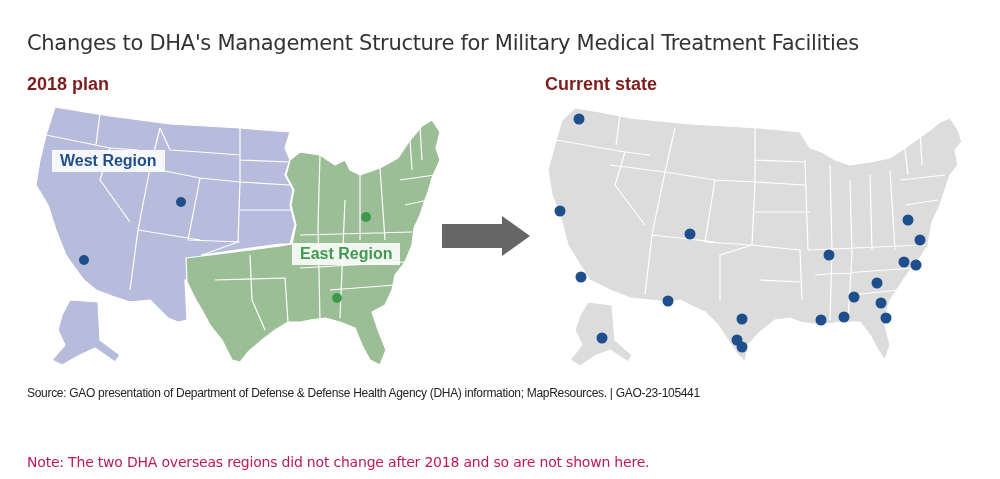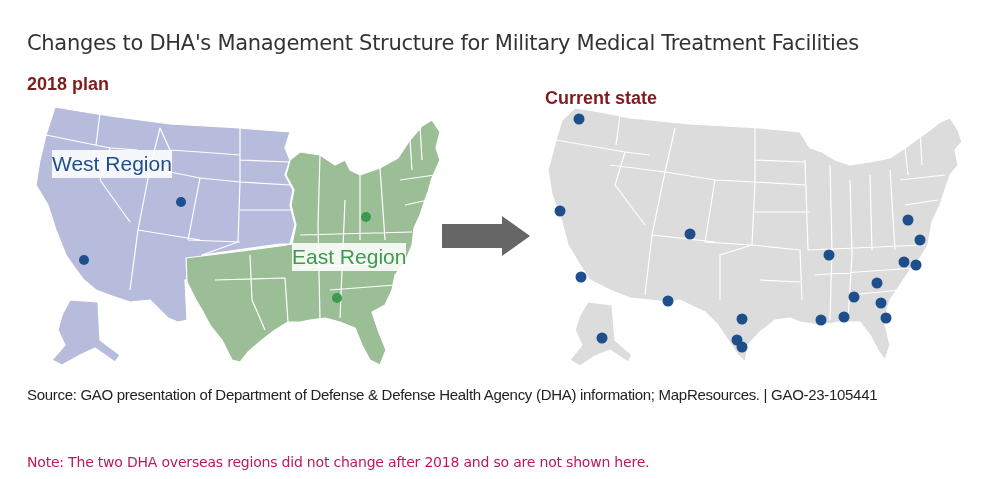--- a/index.html
+++ b/index.html
@@ -10,42 +10,42 @@
       font-family: "DejaVu Sans", sans-serif; font-size: 21px; color: #333;
       letter-spacing: -0.3px;
     }
     .panel-title {
       position: absolute; font-family: "Liberation Sans", sans-serif;
       font-weight: bold; font-size: 18px; color: #7f1d1d;
     }
     .map { position: absolute; }
     .region-label {
       position: absolute; font-family: "Liberation Sans", sans-serif;
-      font-weight: normal; font-size: 21px; padding: 2px 0;
+      font-weight: bold; font-size: 16px; padding: 2px 8px;
       background: rgba(255,255,255,0.88);
     }
     .arrow { position: absolute; left: 440px; top: 216px; }
     .source {
       position: absolute; left: 27px; top: 386px;
-      font-family: "Liberation Sans", sans-serif; font-size: 15px; color: #222;
+      font-family: "Liberation Sans", sans-serif; font-size: 12px; color: #222;
       letter-spacing: -0.3px;
     }
     .note {
       position: absolute; left: 27px; top: 454px;
       font-family: "DejaVu Sans", sans-serif; font-size: 14px; color: #be185d;
       letter-spacing: -0.2px;
     }
   </style>
 </head>
 <body>
 
 <div class="title">Changes to DHA's Management Structure for Military Medical Treatment Facilities</div>
 
 <div class="panel-title" style="left:27px; top:74px;">2018 plan</div>
-<div class="panel-title" style="left:545px; top:74px;margin-top:14px;">Current state</div>
+<div class="panel-title" style="left:545px; top:74px;">Current state</div>
 
 <svg class="map" style="left:0; top:0;" width="440" height="380" viewBox="0 0 440 380">
   <g stroke="#ffffff" stroke-width="1.2" stroke-linejoin="round">
 
     <path fill="#b7bcdc" d="M55,107 L85,112 L110,116 L170,124 L240,128 L290,132 L285,148 L290,160 L285,175 L293,190 L290,205 L295,225 L290,244 L280,244 L202,255 L202,275 L185,280 L187,320 L178,322 L168,318 L150,300 L130,302 L112,296 L96,290 L84,280 L75,268 L66,255 L56,230 L48,205 L36,185 L40,160 L46,135 Z"></path>
     <path fill="#b7bcdc" d="M70,300 L98,302 L100,340 L120,355 L115,362 L95,348 L80,355 L62,365 L52,360 L65,345 L58,330 L62,315 Z"></path>
 
     <path fill="#9cbe96" d="M290,160 L300,152 L320,155 L335,165 L345,160 L350,170 L360,175 L380,168 L398,158 L410,140 L422,126 L432,120 L440,132 L436,148 L440,160 L432,178 L428,192 L425,200 L420,215 L414,228 L412,245 L405,262 L395,275 L392,290 L385,305 L372,312 L378,330 L386,350 L380,365 L370,360 L362,345 L355,328 L340,322 L325,318 L310,320 L300,322 L288,322 L275,330 L262,340 L248,352 L240,362 L232,360 L222,340 L210,325 L202,310 L196,300 L187,282 L186,258 L202,256 L280,246 L292,244 L296,225 L291,205 L294,190 L286,175 Z"></path>
 
     <path fill="none" d="M100,113 L96,145 M46,135 L110,148 L138,150 M110,148 L100,180 L130,222 M92,160 L150,168 L200,178 M150,168 L138,230 L200,240 M200,178 L188,240 M138,230 L130,290 M150,168 L160,128 M200,178 L240,182 L290,185 M240,128 L240,182 L238,242 M240,160 L290,162 M240,210 L292,210 M238,242 L202,255 M188,240 L240,242 M160,128 L170,150 M170,150 L200,152 L240,155"></path>

